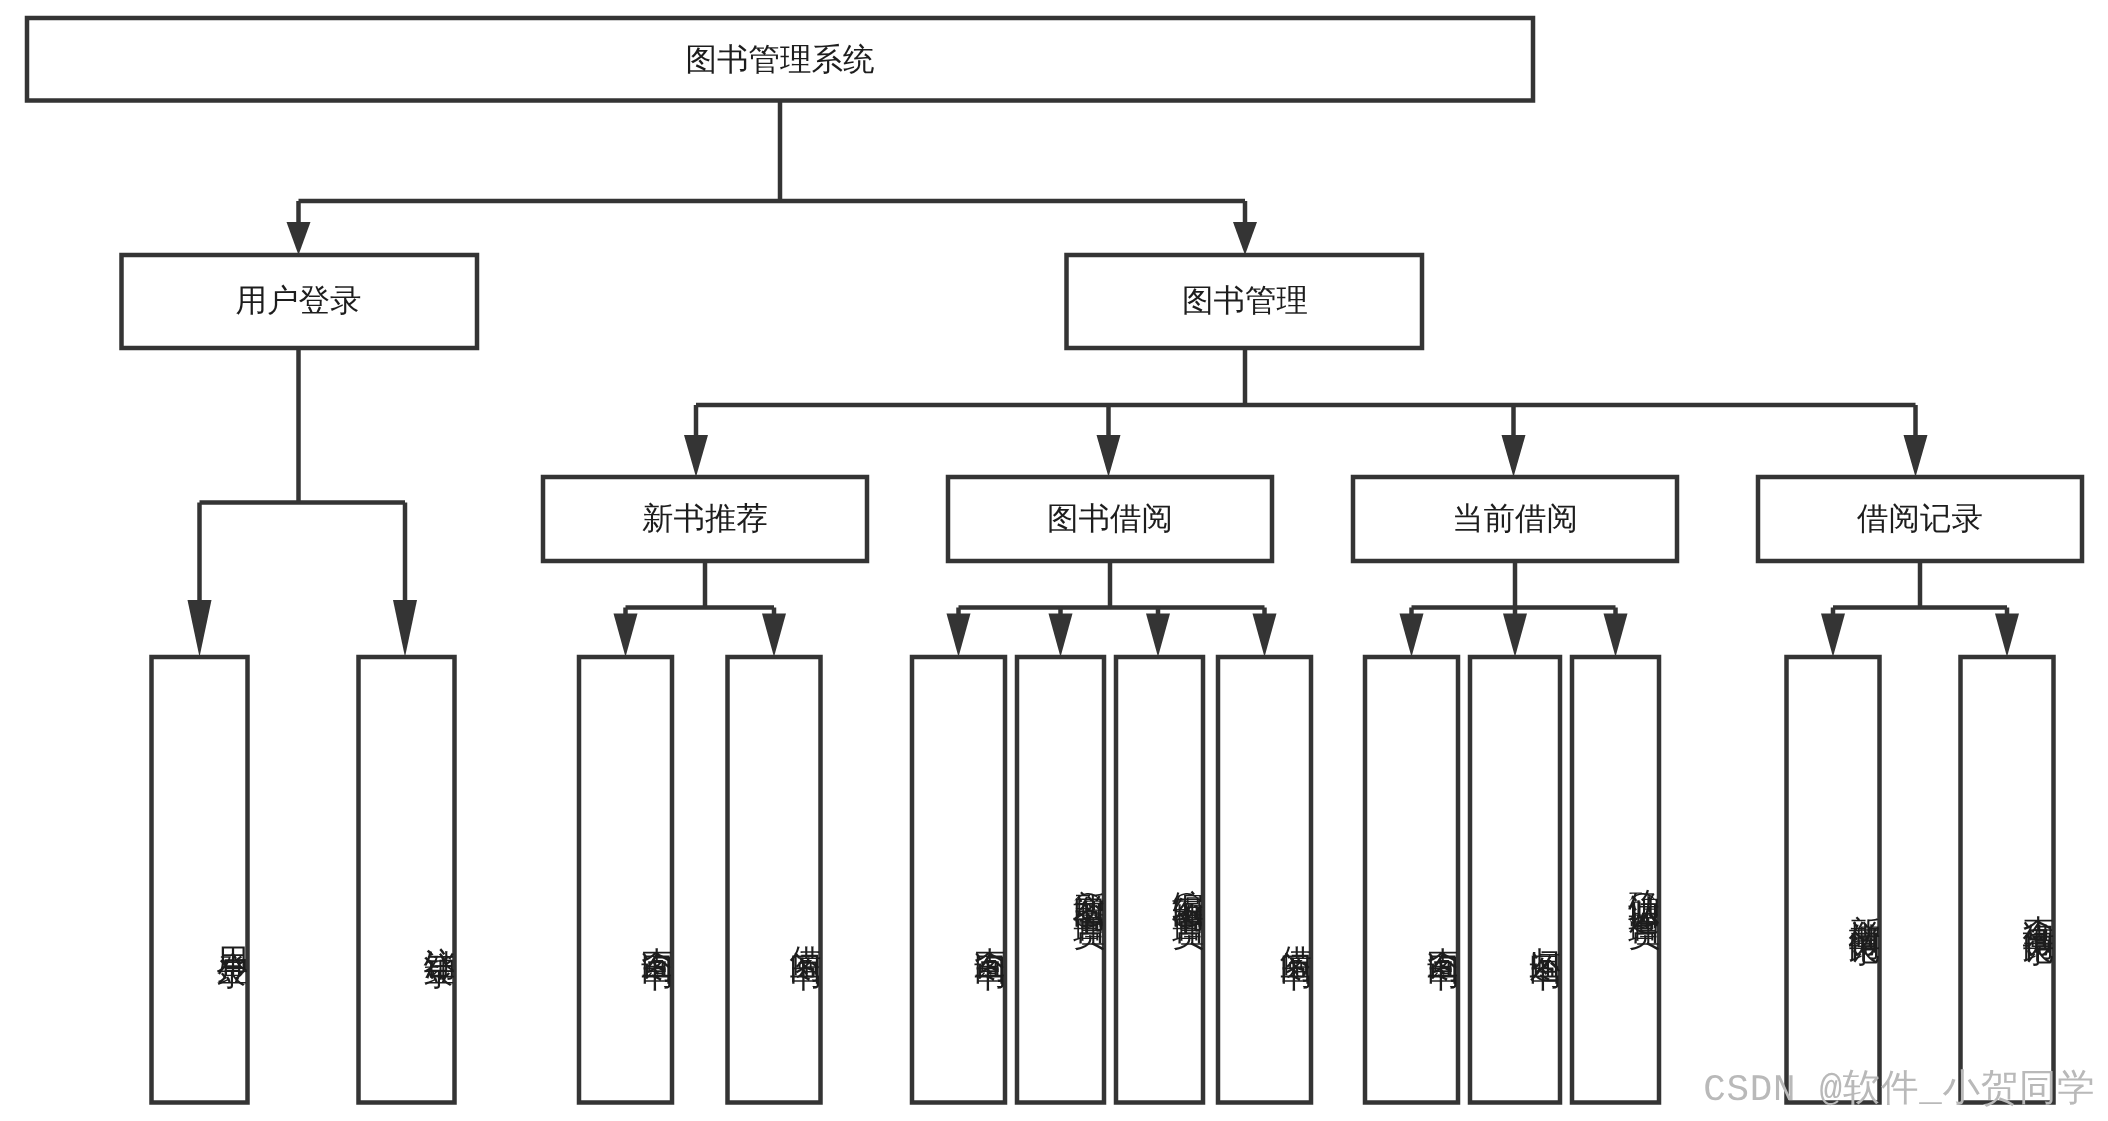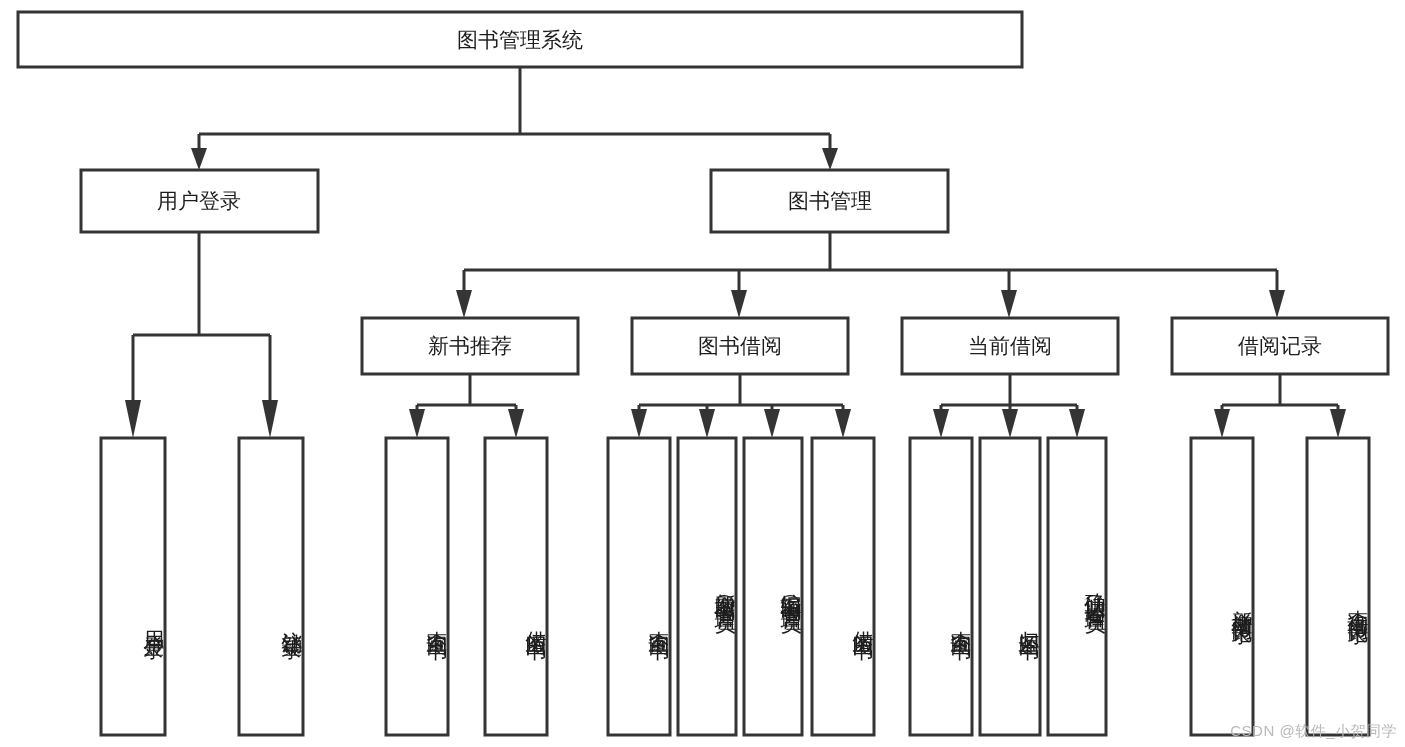--- a/index.html
+++ b/index.html
@@ -63,22 +63,22 @@
     display: flex;
     align-items: flex-start;
     justify-content: center;
     pointer-events: none;
     text-align: center;
   }
   .watermark {
     position: absolute;
     right: 8px;
     bottom: 6px;
-    font-family: Liberation Sans, sans-serif;
-    font-size: 15px;
+    font-family: Liberation Mono, monospace;
+    font-size: 25px;
     color: #b9b9b9;
     letter-spacing: 0.5px;
     white-space: nowrap;
   }
 </style>
 </head>
 <body>
 
 <div id="diagram-root">
 

